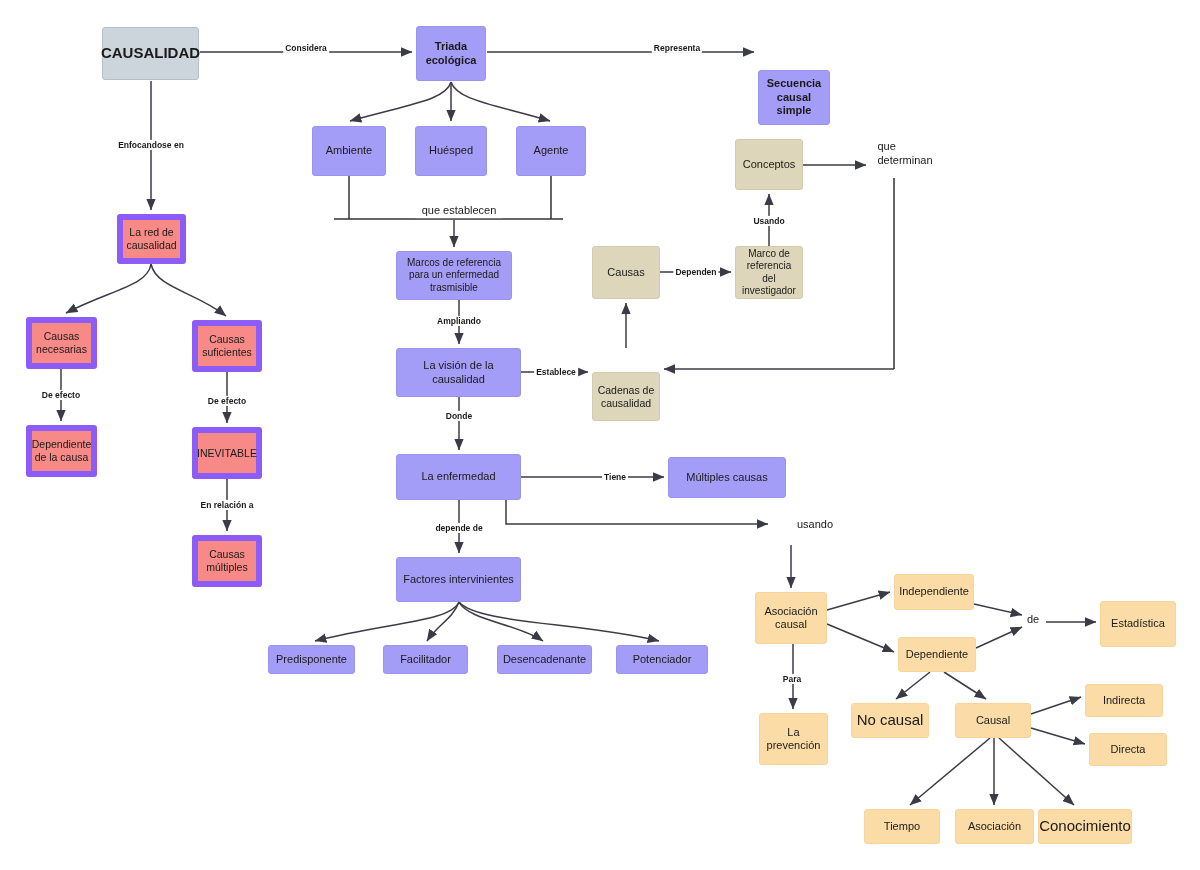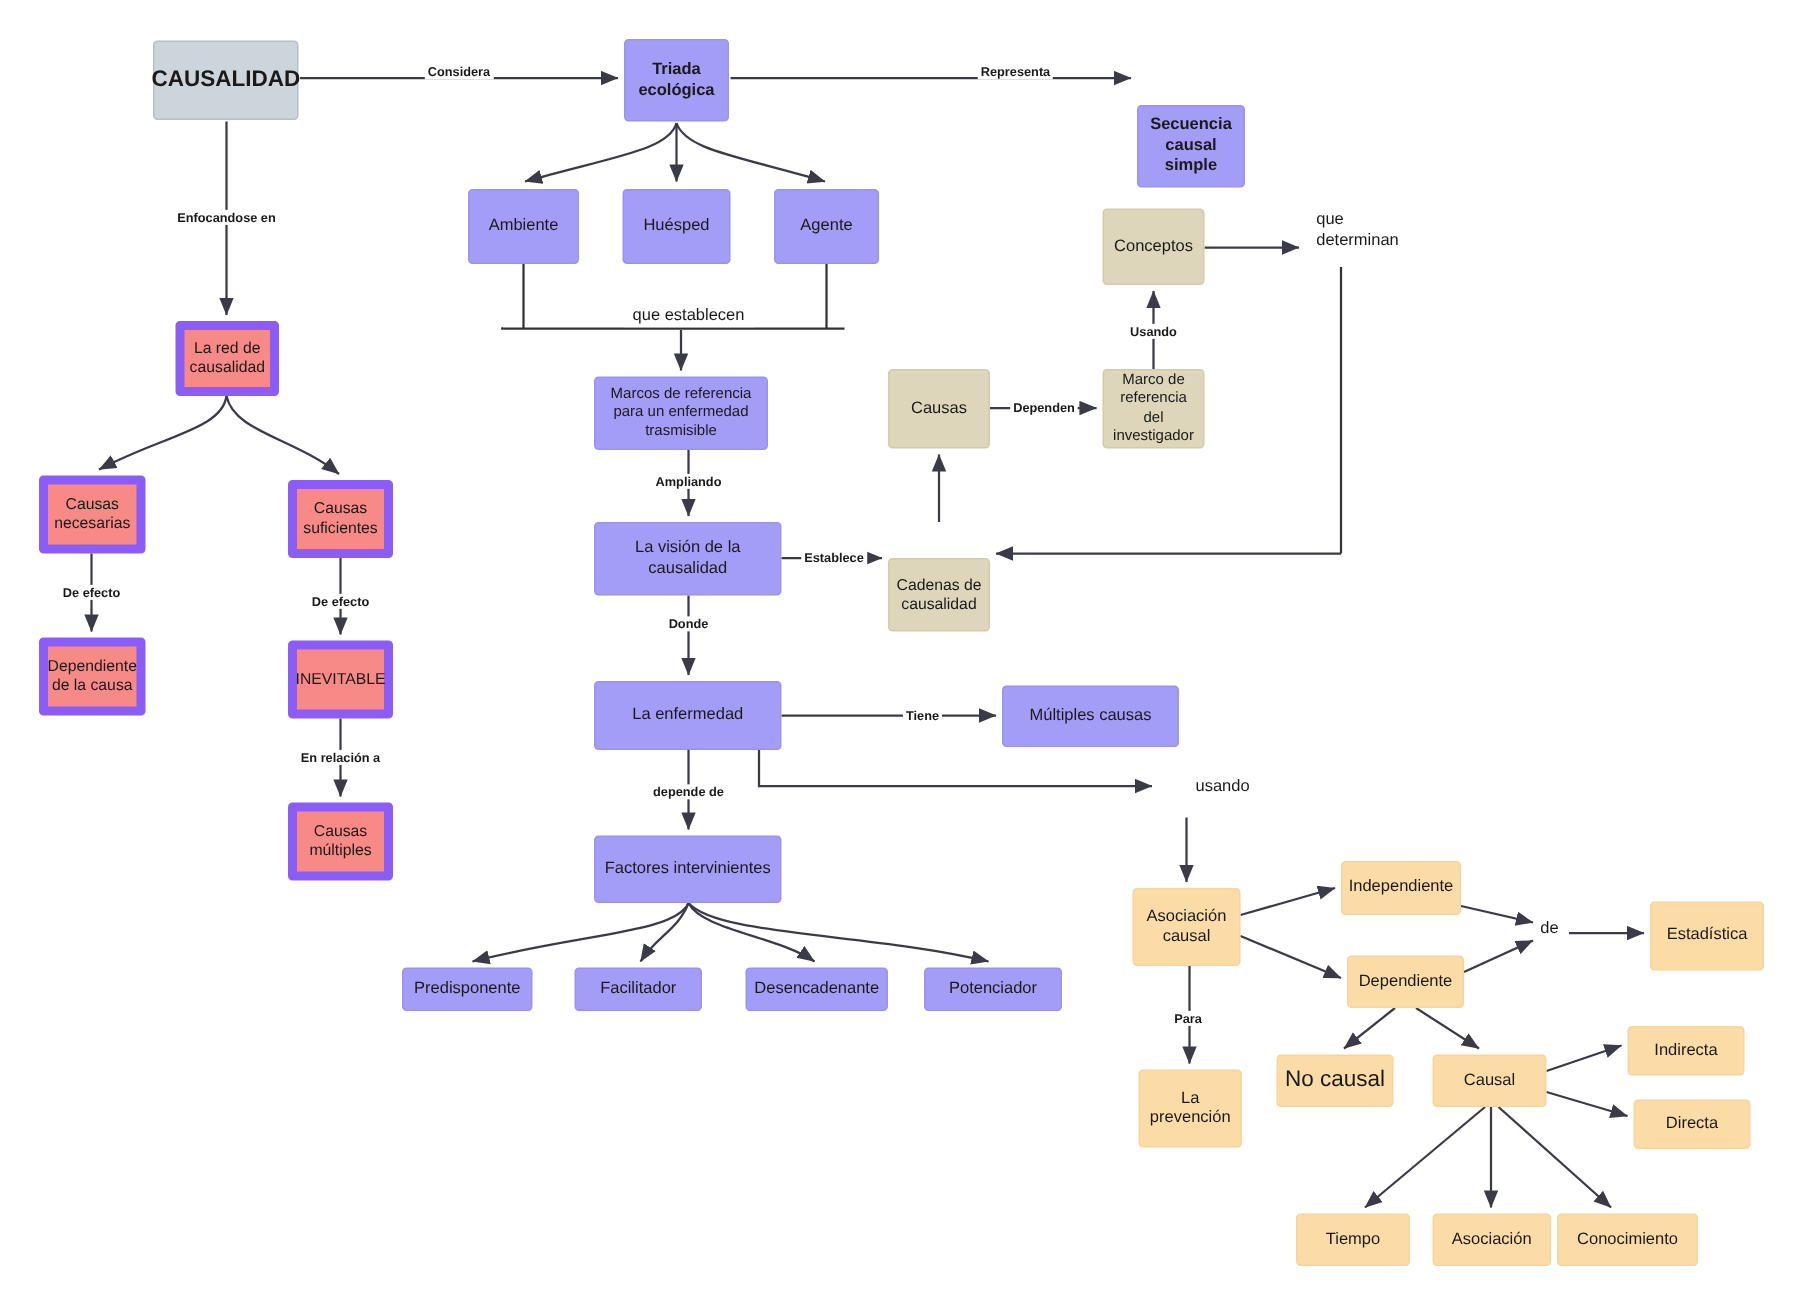--- a/index.html
+++ b/index.html
@@ -209,21 +209,21 @@
   <div class="node purple" style="left:497px; top:645px; width:95px; height:29px; font-size:11px;">Desencadenante</div>
   <div class="node purple" style="left:616px; top:645px; width:92px; height:29px; font-size:11px;">Potenciador</div>
   <div class="node orange" style="left:1085px; top:684px; width:78px; height:33px; font-size:11px;">Indirecta</div>
   <div class="node orange" style="left:851px; top:703px; width:78px; height:35px; font-size:15px;">No causal</div>
   <div class="node orange" style="left:955px; top:703px; width:76px; height:35px; font-size:11px;">Causal</div>
   <div class="node orange" style="left:759px; top:713px; width:69px; height:52px; font-size:11px;">La
 prevención</div>
   <div class="node orange" style="left:1089px; top:733px; width:78px; height:33px; font-size:11px;">Directa</div>
   <div class="node orange" style="left:864px; top:809px; width:76px; height:35px; font-size:11px;">Tiempo</div>
   <div class="node orange" style="left:955px; top:809px; width:79px; height:35px; font-size:11px;">Asociación</div>
-  <div class="node orange" style="left:1038px; top:809px; width:94px; height:35px; font-size:11px;">Conocimiento</div>
+  <div class="node orange" style="left:1038px; top:809px; width:94px; height:35px; font-size:15px;">Conocimiento</div>
 
   <div class="edge-label" style="left:306px; top:48px;  transform:translate(-50%,-50%);">Considera</div>
   <div class="edge-label" style="left:677px; top:48px;  transform:translate(-50%,-50%);">Representa</div>
   <div class="edge-label" style="left:151px; top:145px; transform:translate(-50%,-50%);text-align:right;">Enfocandose en</div>
   <div class="edge-label" style="left:769px; top:221px; transform:translate(-50%,-50%);">Usando</div>
   <div class="edge-label" style="left:696px; top:272px; transform:translate(-50%,-50%);">Dependen</div>
   <div class="edge-label" style="left:459px; top:321px; transform:translate(-50%,-50%);">Ampliando</div>
   <div class="edge-label" style="left:556px; top:372px; transform:translate(-50%,-50%);">Establece</div>
   <div class="edge-label" style="left:61px;  top:395px; transform:translate(-50%,-50%);">De efecto</div>
   <div class="edge-label" style="left:227px; top:401px; transform:translate(-50%,-50%);">De efecto</div>

